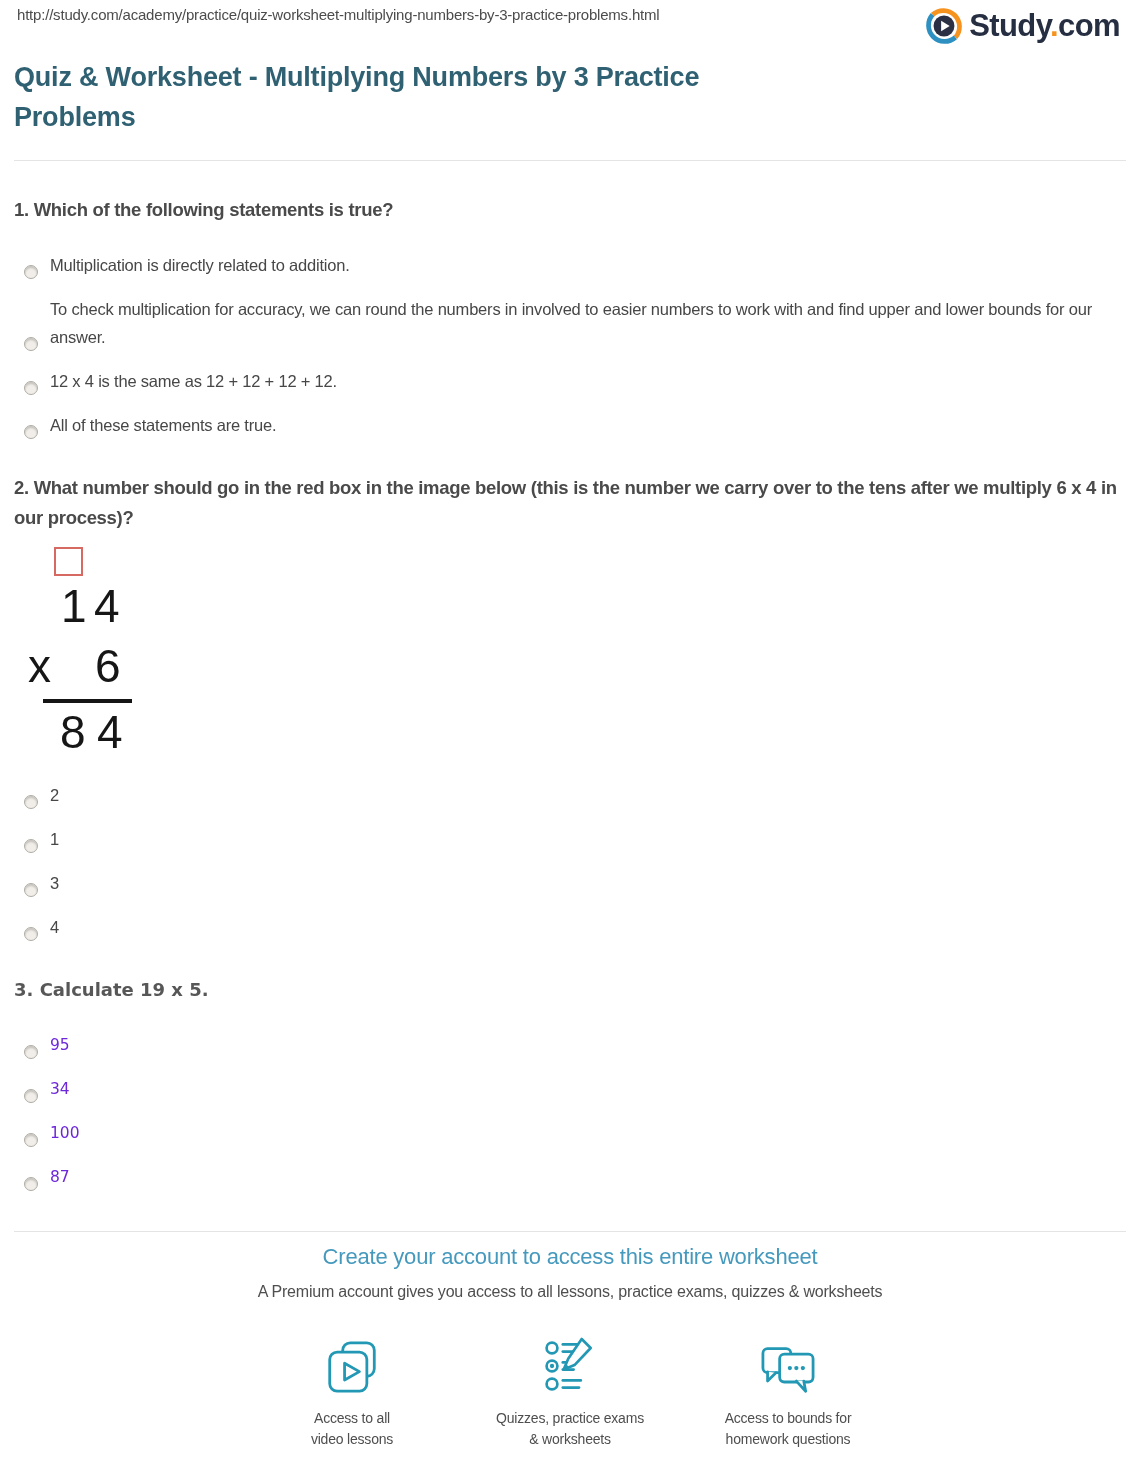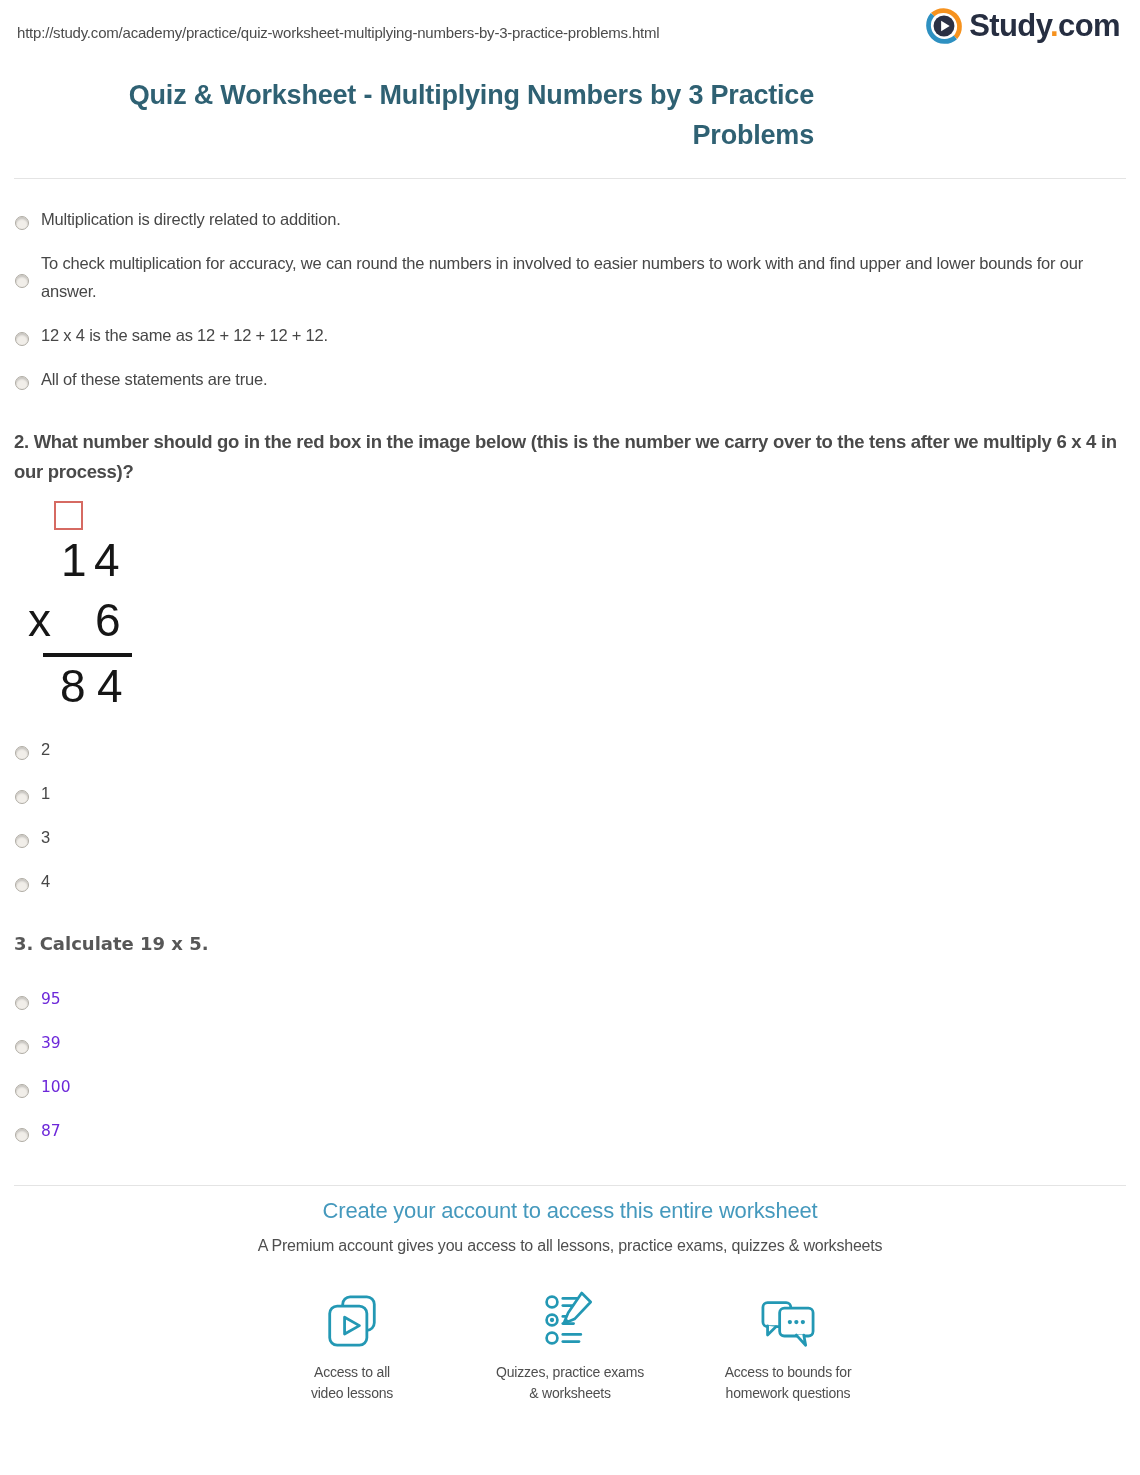--- a/index.html
+++ b/index.html
@@ -2,32 +2,32 @@
 <html><head>
 <meta charset="utf-8">
 <style>
   html,body{margin:0;padding:0;background:#fff;}
   body{
     width:1140px;height:1475px;overflow:hidden;position:relative;
     font-family:"Liberation Sans",sans-serif;color:#4a4a4a;
   }
   
   .header{position:relative;}
-  .url-line{padding:24px 16px 0 17px;font-size:15px;color:#4c4c4c;letter-spacing:-0.2px;}
+  .url-line{padding:6px 16px 0 17px;font-size:15px;color:#4c4c4c;letter-spacing:-0.2px;}
   .logo{position:absolute;top:7px;right:20px;display:flex;align-items:center;gap:6px;text-decoration:none;cursor:pointer;}
   .brand{font-size:31px;font-weight:700;color:#262e41;letter-spacing:-0.6px;line-height:38px;}
   .brand .dot{color:#f6921e;}
   
-  h1{margin:34px 0 0 14px;max-width:800px;font-size:27px;line-height:40px;font-weight:700;color:#2f6173;letter-spacing:-0.2px;text-align:right;}
+  h1{margin:34px 0 0 14px;max-width:800px;font-size:27px;line-height:40px;font-weight:700;color:#2f6173;letter-spacing:-0.2px;}
   .divider{border:none;border-top:1px solid #e4e4e4;margin:23px 14px 0 14px;}
   
   h2{margin:34px 0 0 14px;max-width:1105px;font-size:18.5px;line-height:30px;font-weight:700;color:#4a4a4a;letter-spacing:-0.3px;}
   .alt-font h2{font-family:"DejaVu Sans",sans-serif;font-size:18px;letter-spacing:0;color:#575757;}
   .options{margin-top:26px;}
-  .option{display:flex;align-items:center;padding-left:15px;margin-bottom:16px;cursor:pointer;}
+  .option{display:flex;align-items:flex-end;padding-left:24px;margin-bottom:16px;cursor:pointer;}
   .radio{flex:0 0 auto;width:12px;height:12px;margin:7px 12px 0 0;border-radius:50%;
          border:1px solid #b0aca4;background:#f1eee9;box-shadow:inset 0 2px 2px rgba(0,0,0,0.18);}
   .option-label{font-size:16.5px;line-height:28px;letter-spacing:-0.2px;color:#474747;max-width:1060px;}
   .alt-font .option-label{font-family:"DejaVu Sans",sans-serif;font-size:15.5px;letter-spacing:0;color:#6d28d9;}
   
   .mult-figure{position:relative;width:170px;height:216px;margin:14px 0 0 14px;}
   .mult-figure + .options{margin-top:18px;}
   .carry-box{position:absolute;left:40px;top:0;width:25px;height:25px;border:2px solid #d66a62;background:#fff;}
   .fig{position:absolute;font-size:46px;line-height:46px;color:#161616;font-family:"Liberation Sans",sans-serif;}
   .fig-t1{left:47px;top:36px;}
@@ -59,20 +59,21 @@
       <path d="M 17 14.5 L 17 25.5 L 26 20 Z" fill="#ffffff"></path>
     </svg>
     <span class="brand"><span>Study</span><span class="dot">.</span><span>com</span></span>
   </div>
 </div>
 
 <h1>Quiz &amp; Worksheet - Multiplying Numbers by 3 Practice Problems</h1>
 <hr class="divider">
 
 <section class="question">
+  <h2>1. Which of the following statements is true?</h2>
   <div class="options">
     <div class="option">
       <span class="radio"></span>
       <span class="option-label">Multiplication is directly related to addition.</span>
     </div>
     <div class="option">
       <span class="radio"></span>
       <span class="option-label">To check multiplication for accuracy, we can round the numbers in involved to easier numbers to work with and find upper and lower bounds for our answer.</span>
     </div>
     <div class="option">
@@ -120,21 +121,21 @@
 
 <section class="question alt-font">
   <h2>3. Calculate 19 x 5.</h2>
   <div class="options">
     <div class="option">
       <span class="radio"></span>
       <span class="option-label">95</span>
     </div>
     <div class="option">
       <span class="radio"></span>
-      <span class="option-label">39</span>
+      <span class="option-label">34</span>
     </div>
     <div class="option">
       <span class="radio"></span>
       <span class="option-label">100</span>
     </div>
     <div class="option">
       <span class="radio"></span>
       <span class="option-label">87</span>
     </div>
   </div>

